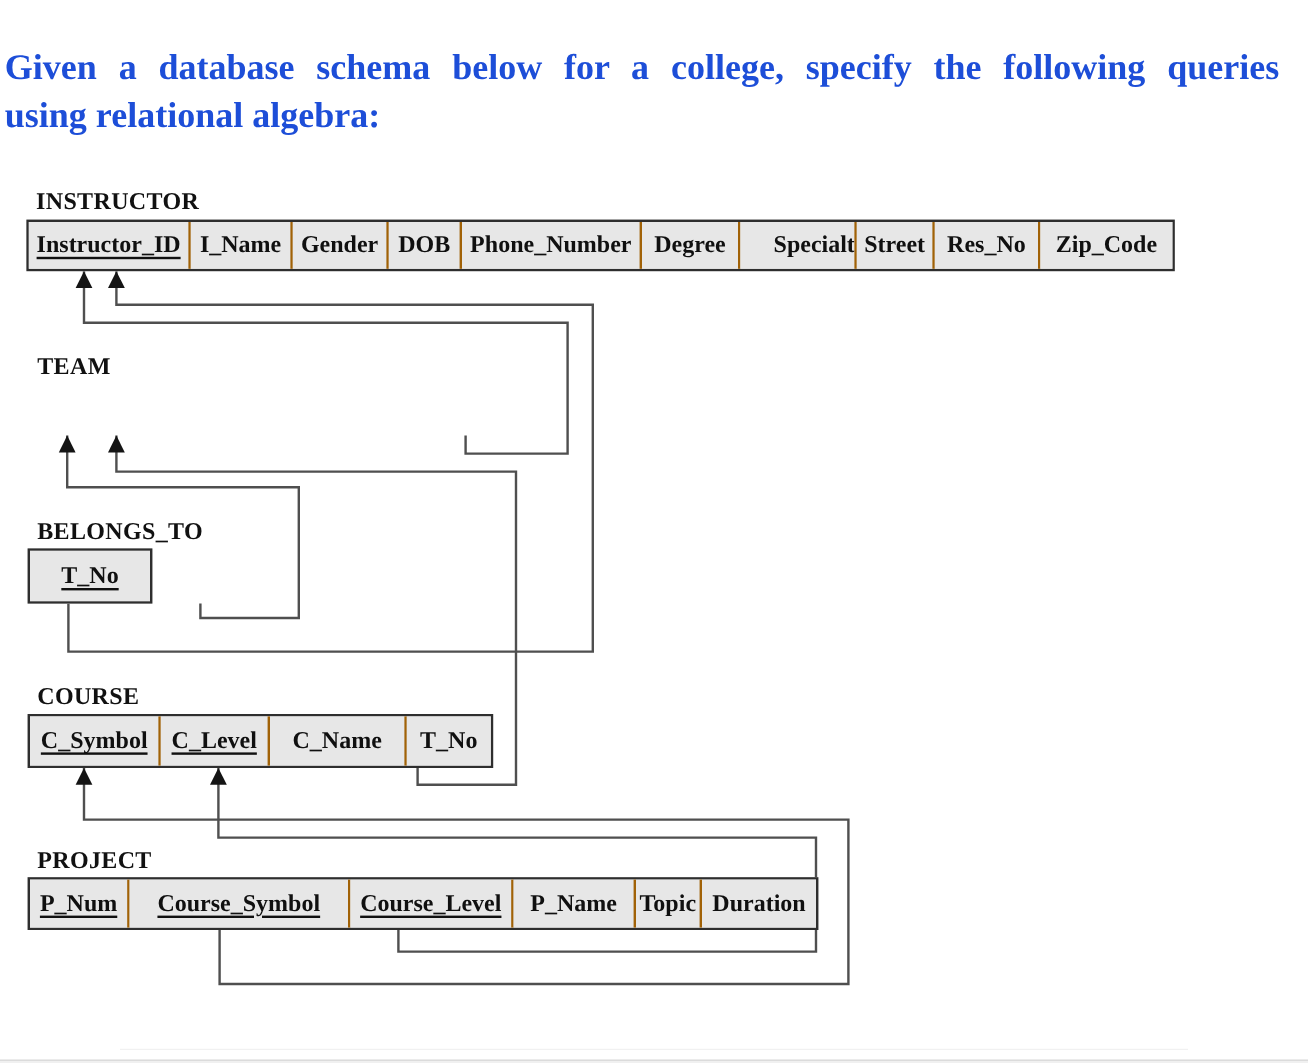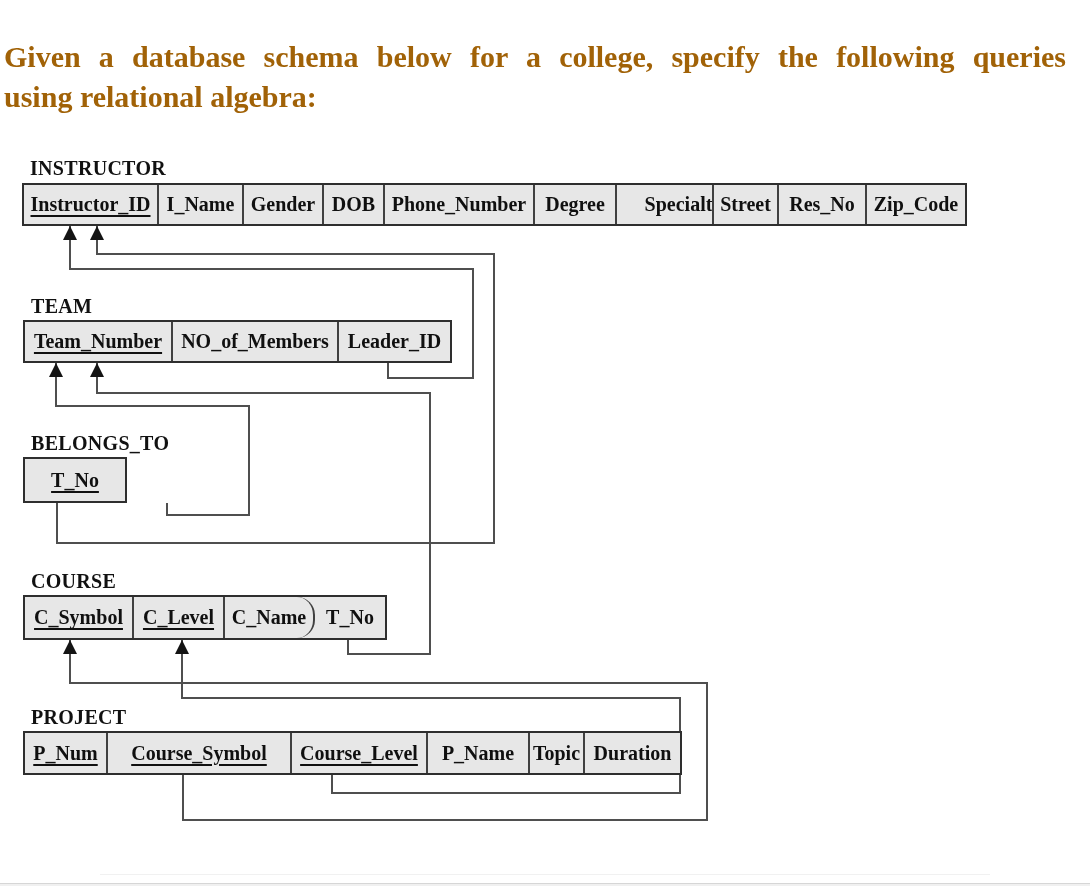--- a/index.html
+++ b/index.html
@@ -1,27 +1,27 @@
 <!DOCTYPE html>
 <html><head>
 <meta charset="utf-8">
 <style>
   html,body{margin:0;padding:0;background:#fff;}
   .page{position:relative;width:1090px;height:886px;background:#ffffff;overflow:hidden;
         font-family:"Liberation Serif",serif;color:#0d0d0d;}
   .title-line{position:absolute;left:4px;width:1062px;font-size:30px;font-weight:bold;
-              color:#a16207;white-space:nowrap;}
+              color:#1d4ed8;white-space:nowrap;}
   .title-line.justify{white-space:normal;text-align:justify;text-align-last:justify;}
   #diagram{position:absolute;left:0;top:0;width:1090px;height:886px;}
   #connectors{position:absolute;left:0;top:0;pointer-events:none;}
   .conn{fill:none;stroke:#4f4f4f;stroke-width:2;}
   .arrowhead{fill:#141414;stroke:none;}
   .tbl-label{position:absolute;font-size:20px;font-weight:bold;color:#111;letter-spacing:0.3px;}
   .tbl{position:absolute;display:flex;border:2px solid #2e2e2e;box-sizing:border-box;background:#e7e7e7;}
-  .cell{box-sizing:border-box;border-right:2px solid #404040;background:#e7e7e7;
+  .cell{box-sizing:border-box;border-right:2px solid #a16207;background:#e7e7e7;
         display:flex;align-items:center;justify-content:center;
         font-size:20px;font-weight:bold;color:#101010;white-space:nowrap;overflow:hidden;}
   .cell.last{border-right:none;}
   .key{text-decoration:underline;text-decoration-thickness:2px;text-underline-offset:4px;}
   .faint-line{position:absolute;height:1px;background:#f1f1f1;}
   .bottom-bar{position:absolute;left:0;width:1090px;height:3px;background:#f0f0f0;border-top:1px solid #d6d6d6;}
 </style>
 </head>
 <body>
 
@@ -66,51 +66,40 @@
         </div>
         <div class="cell" style="width: 97px; padding-left: 38px;">
           <span>Specialty</span>
         </div>
         <div class="cell" style="width: 65px;">
           <span>Street</span>
         </div>
         <div class="cell" style="width: 88px;">
           <span>Res_No</span>
         </div>
-        <div class="cell last" style="width: 98px;">
+        <div class="cell last" style="width: 110px;">
           <span>Zip_Code</span>
         </div>
       </div>
       <div class="tbl-label" style="left: 31px; top: 295px;">TEAM</div>
-      <div class="tbl" style="left: 23px; top: 320px; height: 43px;">
-        <div class="cell" style="width: 148px;">
-          <span class="key">Team_Number</span>
-        </div>
-        <div class="cell" style="width: 166px;">
-          <span>NO_of_Members</span>
-        </div>
-        <div class="cell last" style="width: 111px;">
-          <span>Leader_ID</span>
-        </div>
-      </div>
       <div class="tbl-label" style="left: 31px; top: 432px;">BELONGS_TO</div>
       <div class="tbl" style="left: 23px; top: 457px; height: 46px;">
         <div class="cell last" style="width: 100px;">
           <span class="key">T_No</span>
         </div>
       </div>
       <div class="tbl-label" style="left: 31px; top: 570px;">COURSE</div>
       <div class="tbl" style="left: 23px; top: 595px; height: 45px;">
         <div class="cell" style="width: 109px;">
           <span class="key">C_Symbol</span>
         </div>
         <div class="cell" style="width: 91px; text-align: right;">
           <span class="key">C_Level</span>
         </div>
-        <div class="cell" style="width: 90px; border-radius: 18px;">
+        <div class="cell" style="width: 114px;">
           <span>C_Name</span>
         </div>
         <div class="cell last" style="width: 70px;">
           <span>T_No</span>
         </div>
       </div>
       <div class="tbl-label" style="left: 31px; top: 706px;">PROJECT</div>
       <div class="tbl" style="left: 23px; top: 731px; height: 44px;">
         <div class="cell" style="width: 83px;">
           <span class="key">P_Num</span>

